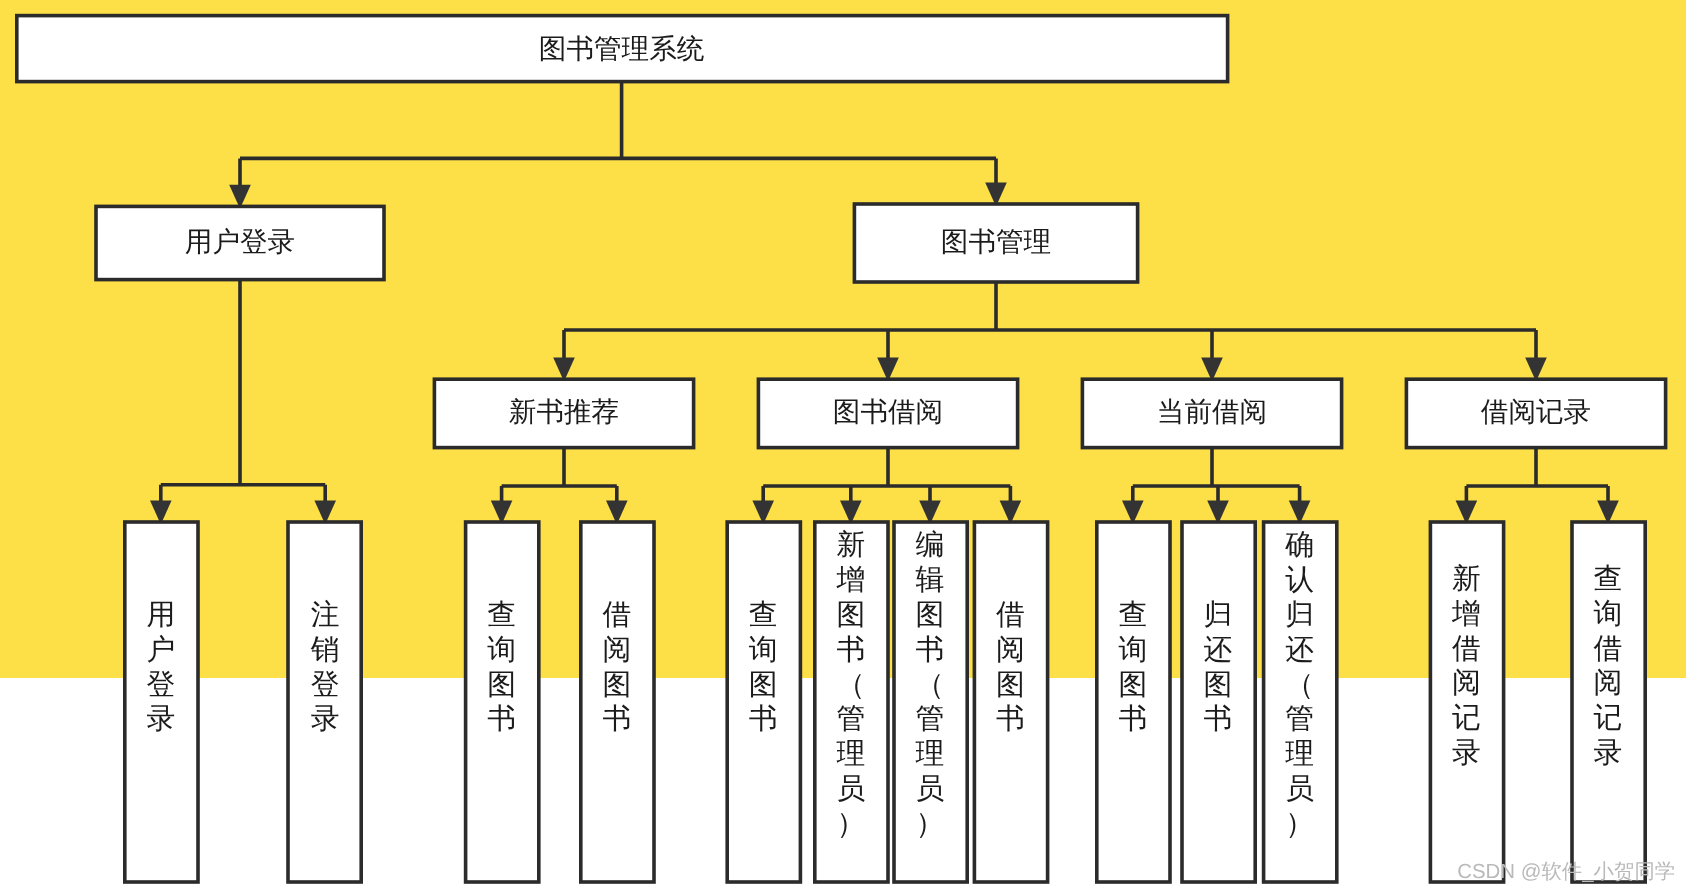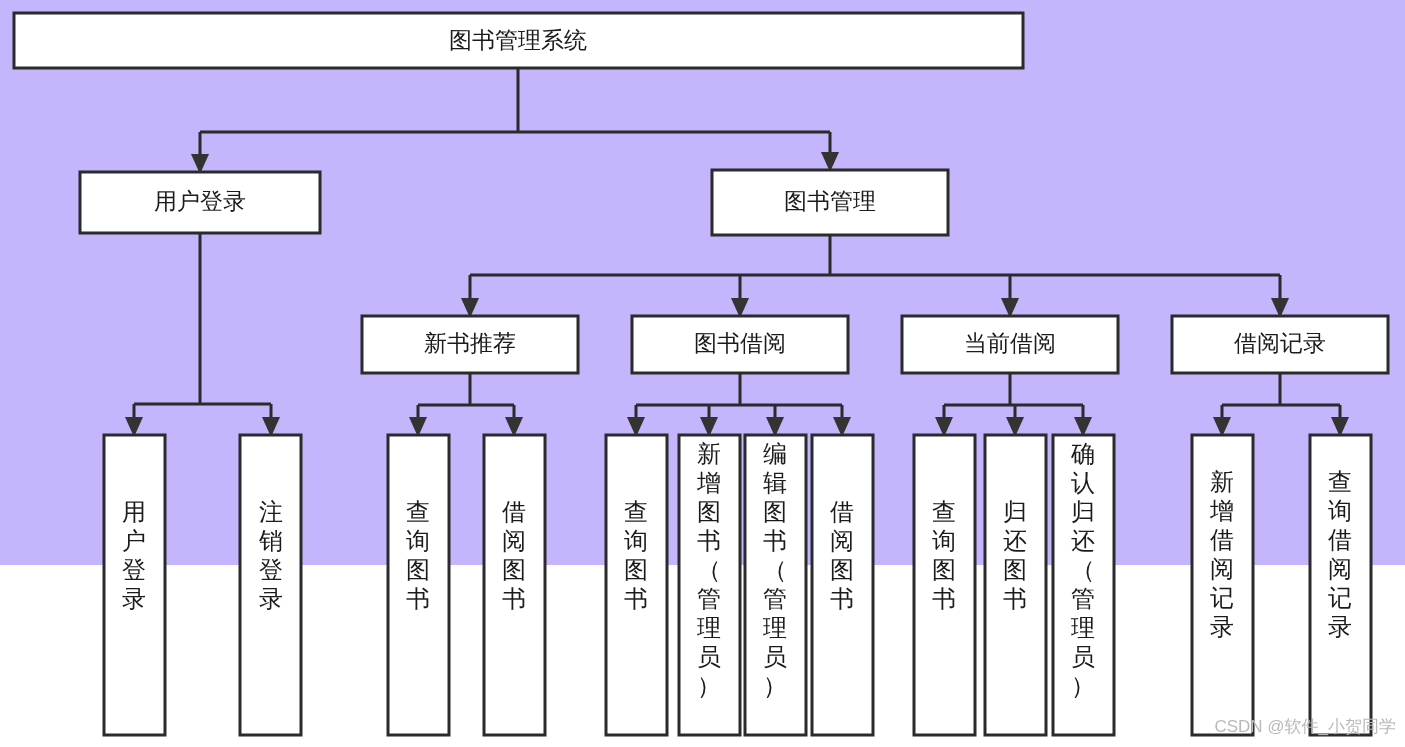--- a/index.html
+++ b/index.html
@@ -10,21 +10,21 @@
   body {
     width: 1405px;
     height: 747px;
     font-family: "Liberation Sans", sans-serif;
     overflow: hidden;
   }
   #diagram-root {
     position: relative;
     width: 1405px;
     height: 565px;
-    background: #c4b5fd;
+    background: #fde047;
     text-align: center;
   }
   svg#flowchart {
     display: block;
     width: 1405px;
     height: 747px;
   }
   .node-box {
     fill: #ffffff;
     stroke: #2b2b2b;

